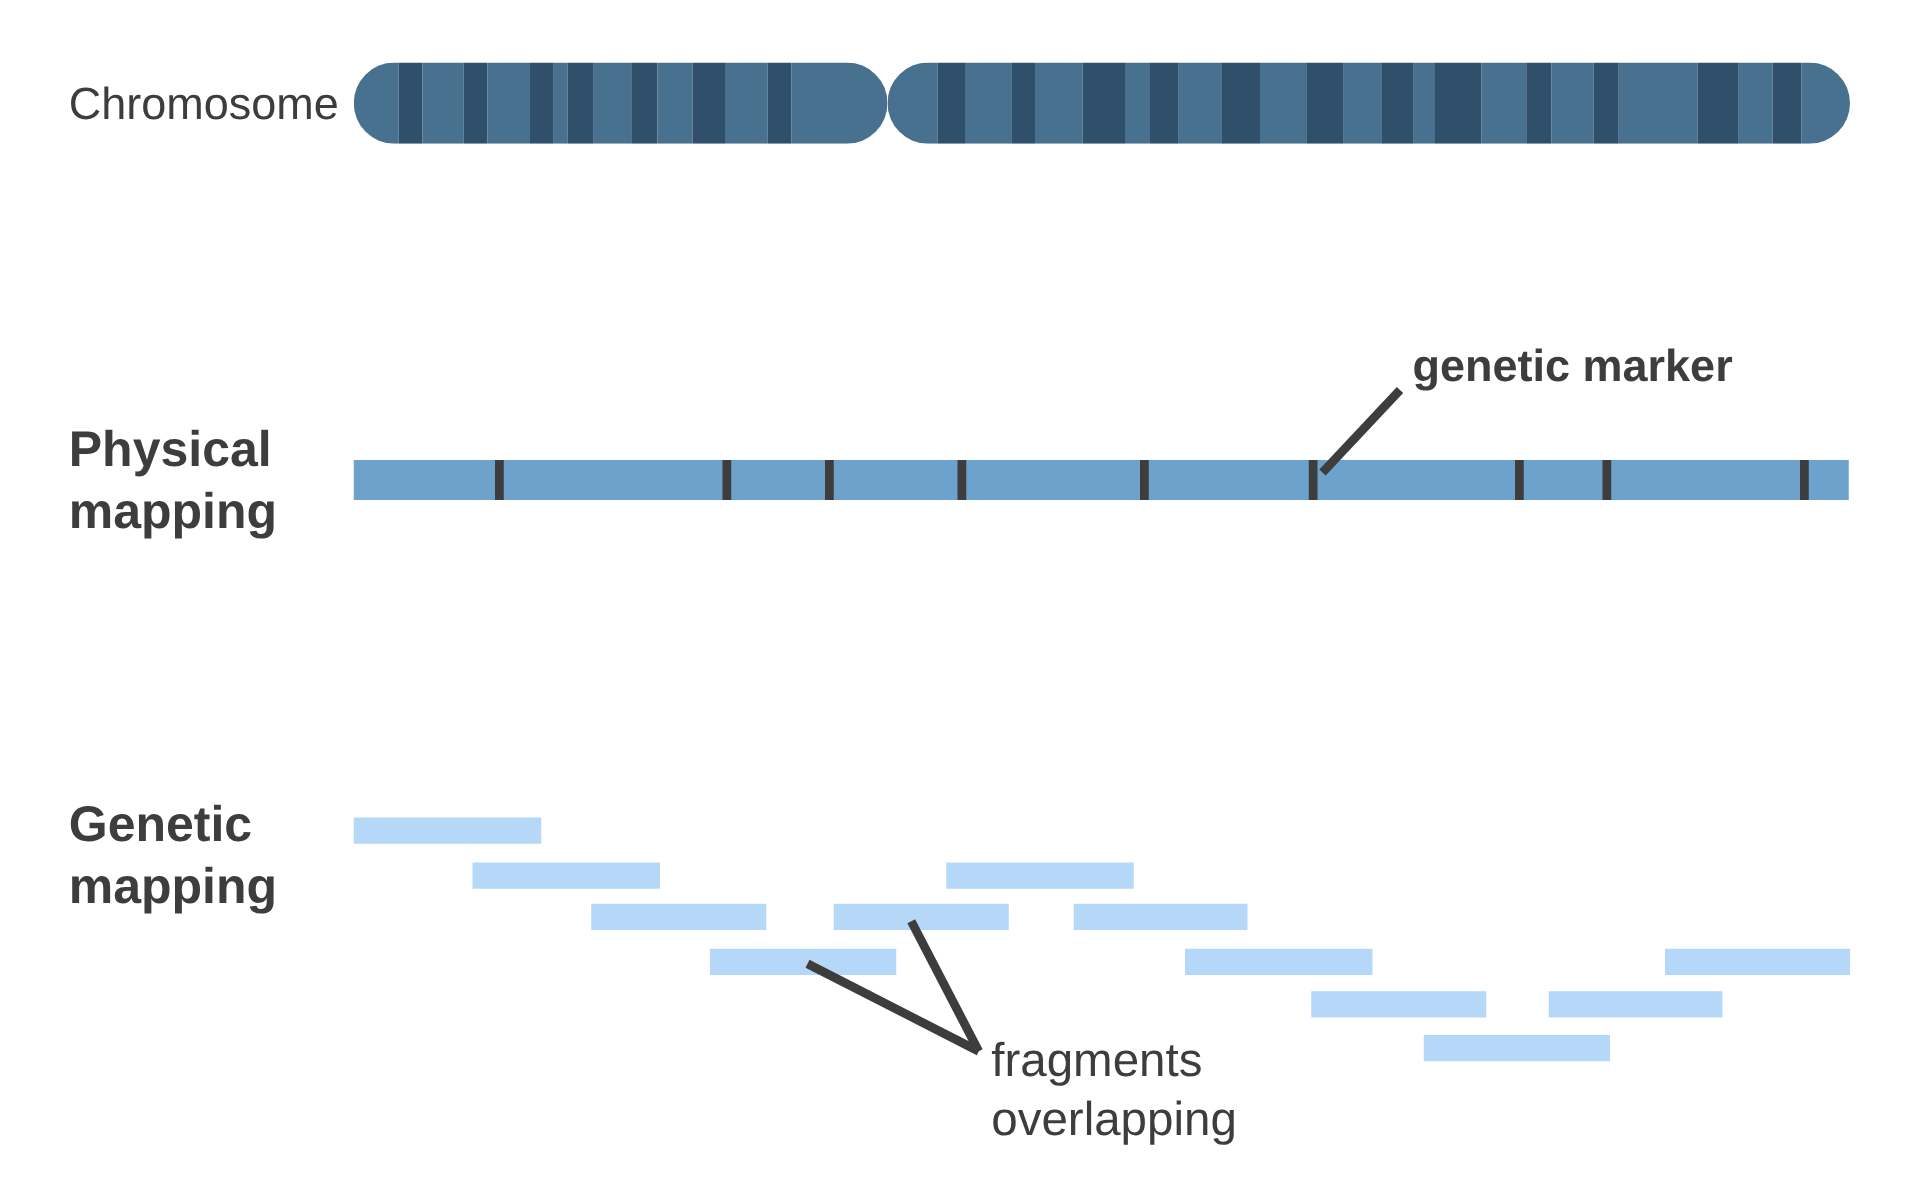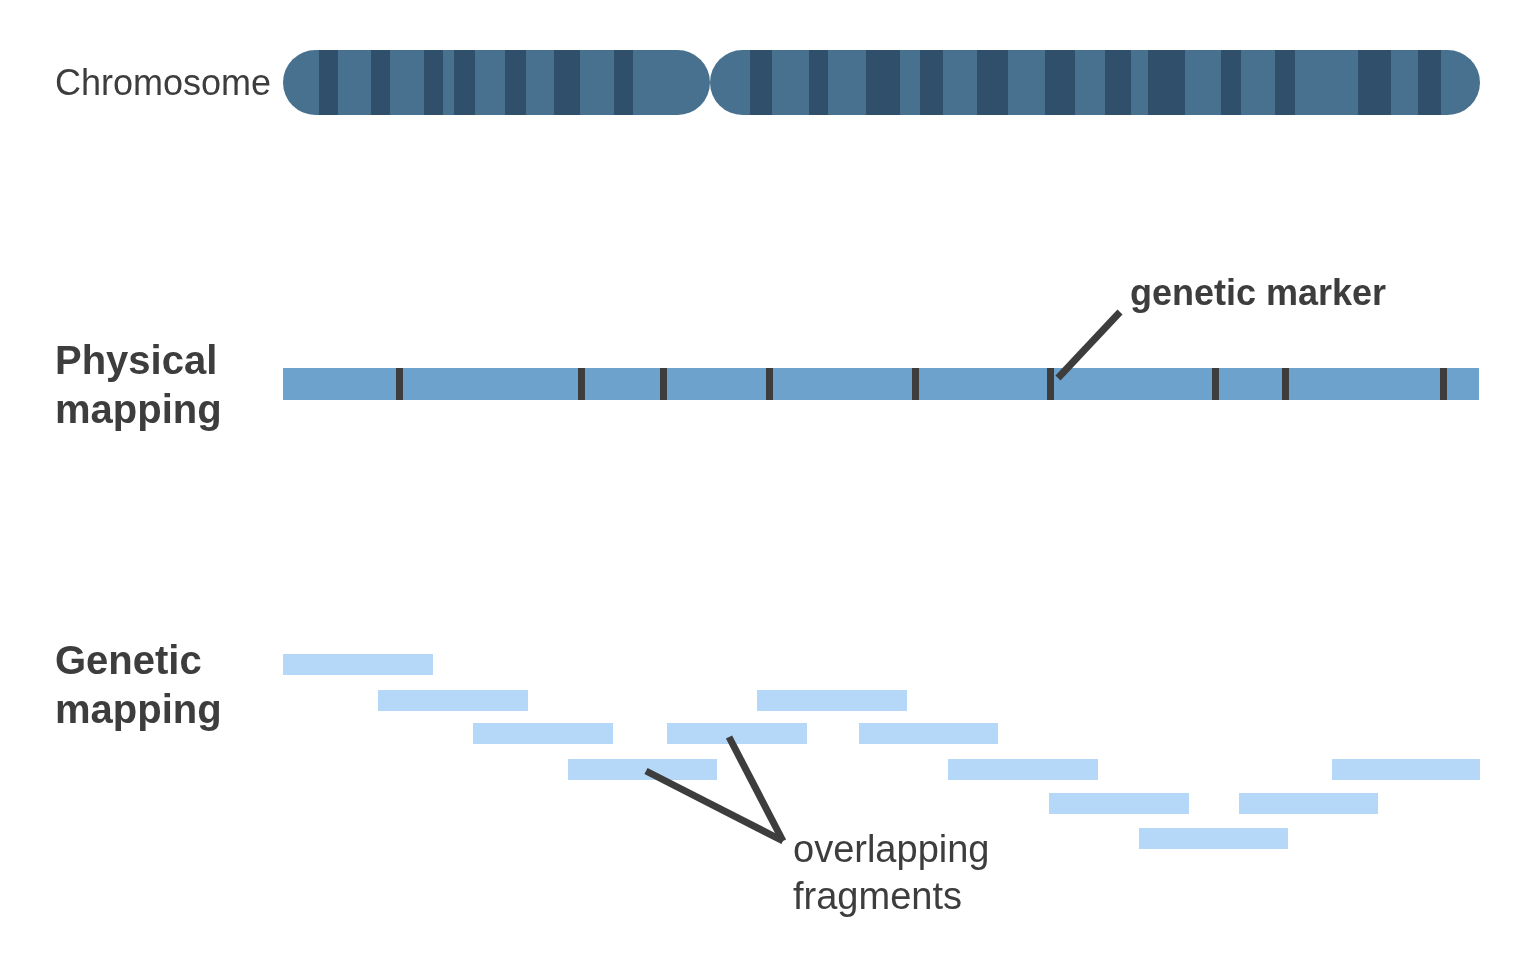--- a/index.html
+++ b/index.html
@@ -130,17 +130,17 @@
       <div class="fragment" style="left: 1139px; top: 828px; width: 149px; height: 21px; background: rgb(182, 216, 248);"></div>
     </div>
 
   <svg id="annotation-overlay" viewBox="0 0 1536 957" xmlns="http://www.w3.org/2000/svg">
       <line x1="1120" y1="312" x2="1058" y2="378" stroke="#3d3d3d" stroke-width="7"></line>
       <line x1="646" y1="771" x2="783" y2="841" stroke="#3d3d3d" stroke-width="7"></line>
       <line x1="729" y1="737" x2="783" y2="841" stroke="#3d3d3d" stroke-width="7"></line>
     </svg>
 
   <div class="label" id="overlapping-label" style="color: rgb(61, 61, 61);">
+    <span>fragments</span>
     <span>overlapping</span>
-    <span>fragments</span>
   </div>
 
 </div>
 
 </body></html>

